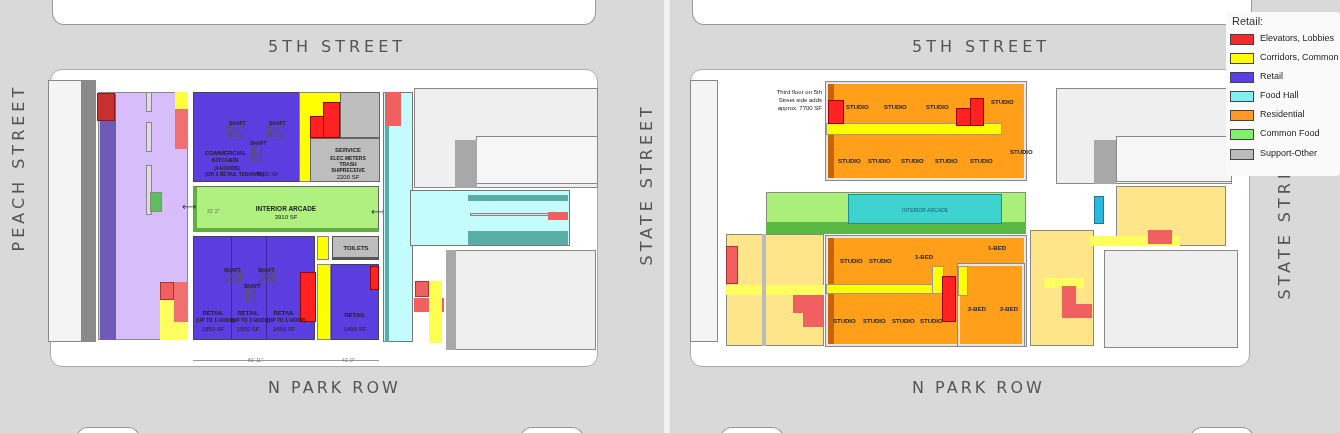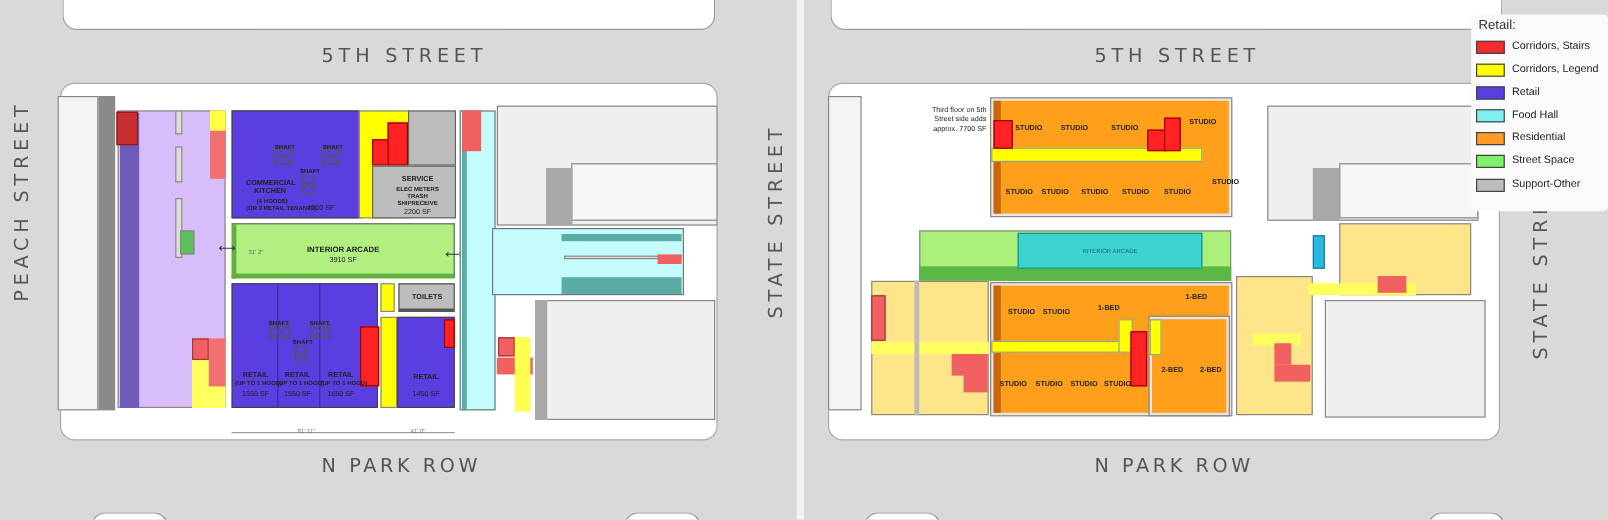--- a/index.html
+++ b/index.html
@@ -221,39 +221,39 @@
   <div class="street vert" style="left:548px;top:224px;width:132px;text-align:center">STATE STREET</div>
   <div class="street" style="left:242px;top:378px;letter-spacing:3px">N PARK ROW</div>
   <div class="abs" style="left:50px;top:427px;width:64px;height:12px;background:#fff;border:1px solid #999;border-radius:12px 12px 0 0"></div>
   <div class="abs" style="left:520px;top:427px;width:64px;height:12px;background:#fff;border:1px solid #999;border-radius:12px 12px 0 0"></div>
 </div>
 
 <div class="legend">
   <div class="title">Retail:</div>
   <div class="item" style="top:22px">
     <div class="sw" style="background:#f22b2b"></div>
-    <div class="txt">Corridors, Stairs</div>
+    <div class="txt">Elevators, Lobbies</div>
   </div>
   <div class="item" style="top:41px">
     <div class="sw" style="background:#ffff00"></div>
-    <div class="txt">Corridors, Legend</div>
+    <div class="txt">Corridors, Common</div>
   </div>
   <div class="item" style="top:60px">
     <div class="sw" style="background:#5a3ee0"></div>
     <div class="txt">Retail</div>
   </div>
   <div class="item" style="top:79px">
     <div class="sw" style="background:#7ff0f0"></div>
     <div class="txt">Food Hall</div>
   </div>
   <div class="item" style="top:98px">
     <div class="sw" style="background:#ff9a2a"></div>
     <div class="txt">Residential</div>
   </div>
   <div class="item" style="top:117px">
     <div class="sw" style="background:#7ef06a"></div>
-    <div class="txt">Street Space</div>
+    <div class="txt">Common Food</div>
   </div>
   <div class="item" style="top:137px">
     <div class="sw" style="background:#bcbcbc"></div>
     <div class="txt">Support-Other</div>
   </div>
 </div>
 
 </body></html>

